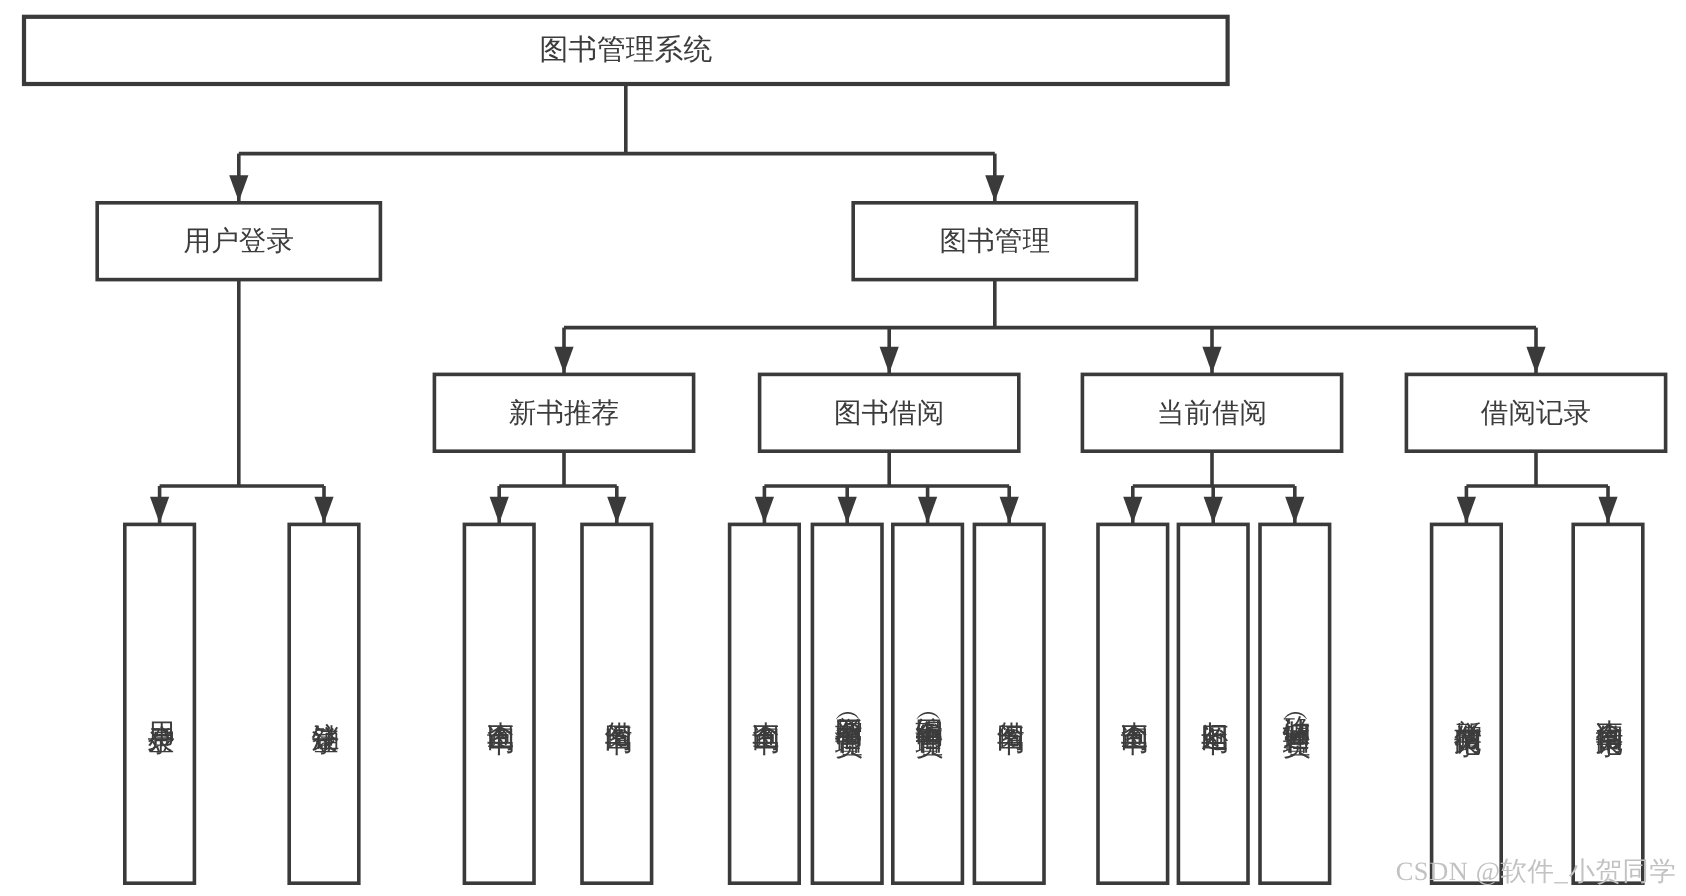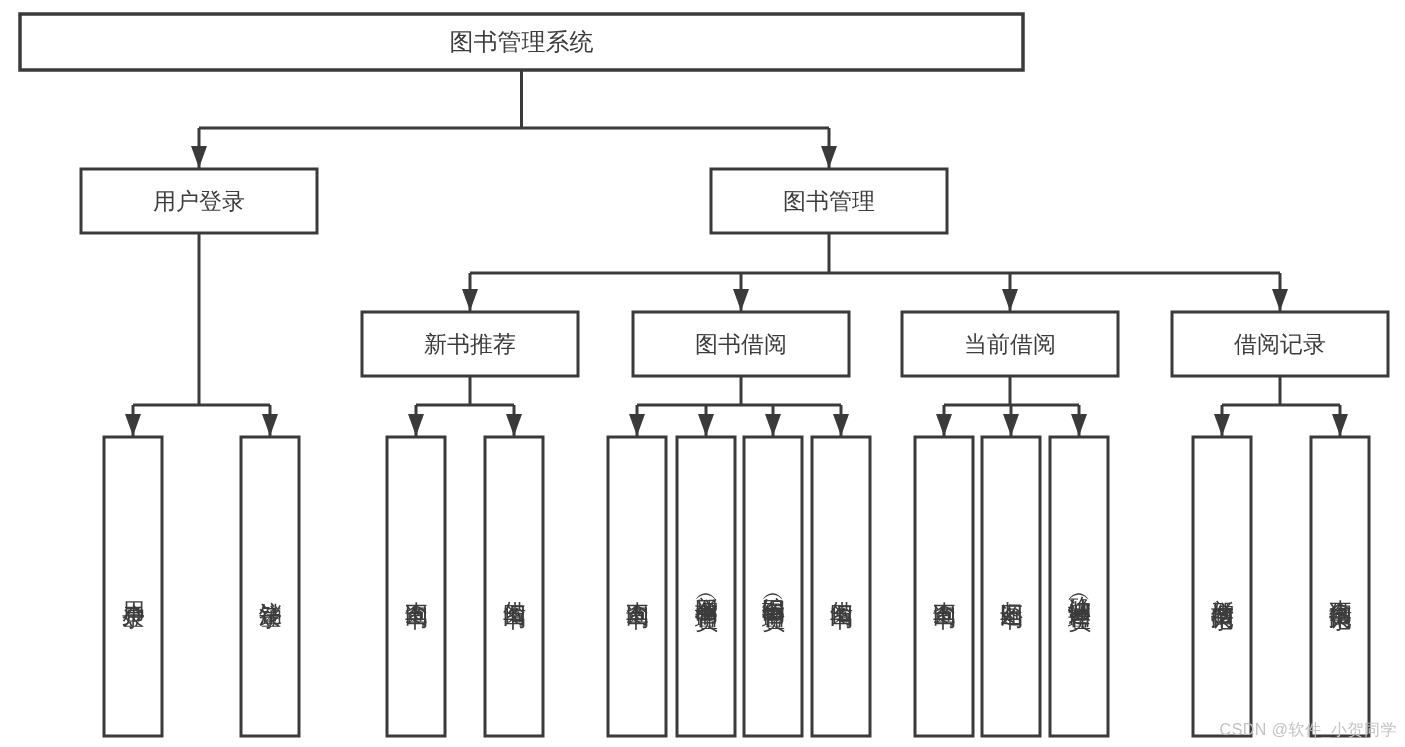--- a/index.html
+++ b/index.html
@@ -76,22 +76,22 @@
     line-height: 1.12;
     letter-spacing: 2px;
     color: #3c3c3c;
     white-space: nowrap;
     text-align: center;
   }
   .watermark {
     position: absolute;
     right: 8px;
     bottom: 6px;
-    font-family: Liberation Sans, sans-serif;
-    font-size: 16px;
+    font-family: Liberation Serif, serif;
+    font-size: 22px;
     color: #c2c2c2;
     letter-spacing: 0.5px;
     white-space: nowrap;
   }
 </style>
 </head>
 <body>
 
 <div id="diagram-root">
 

